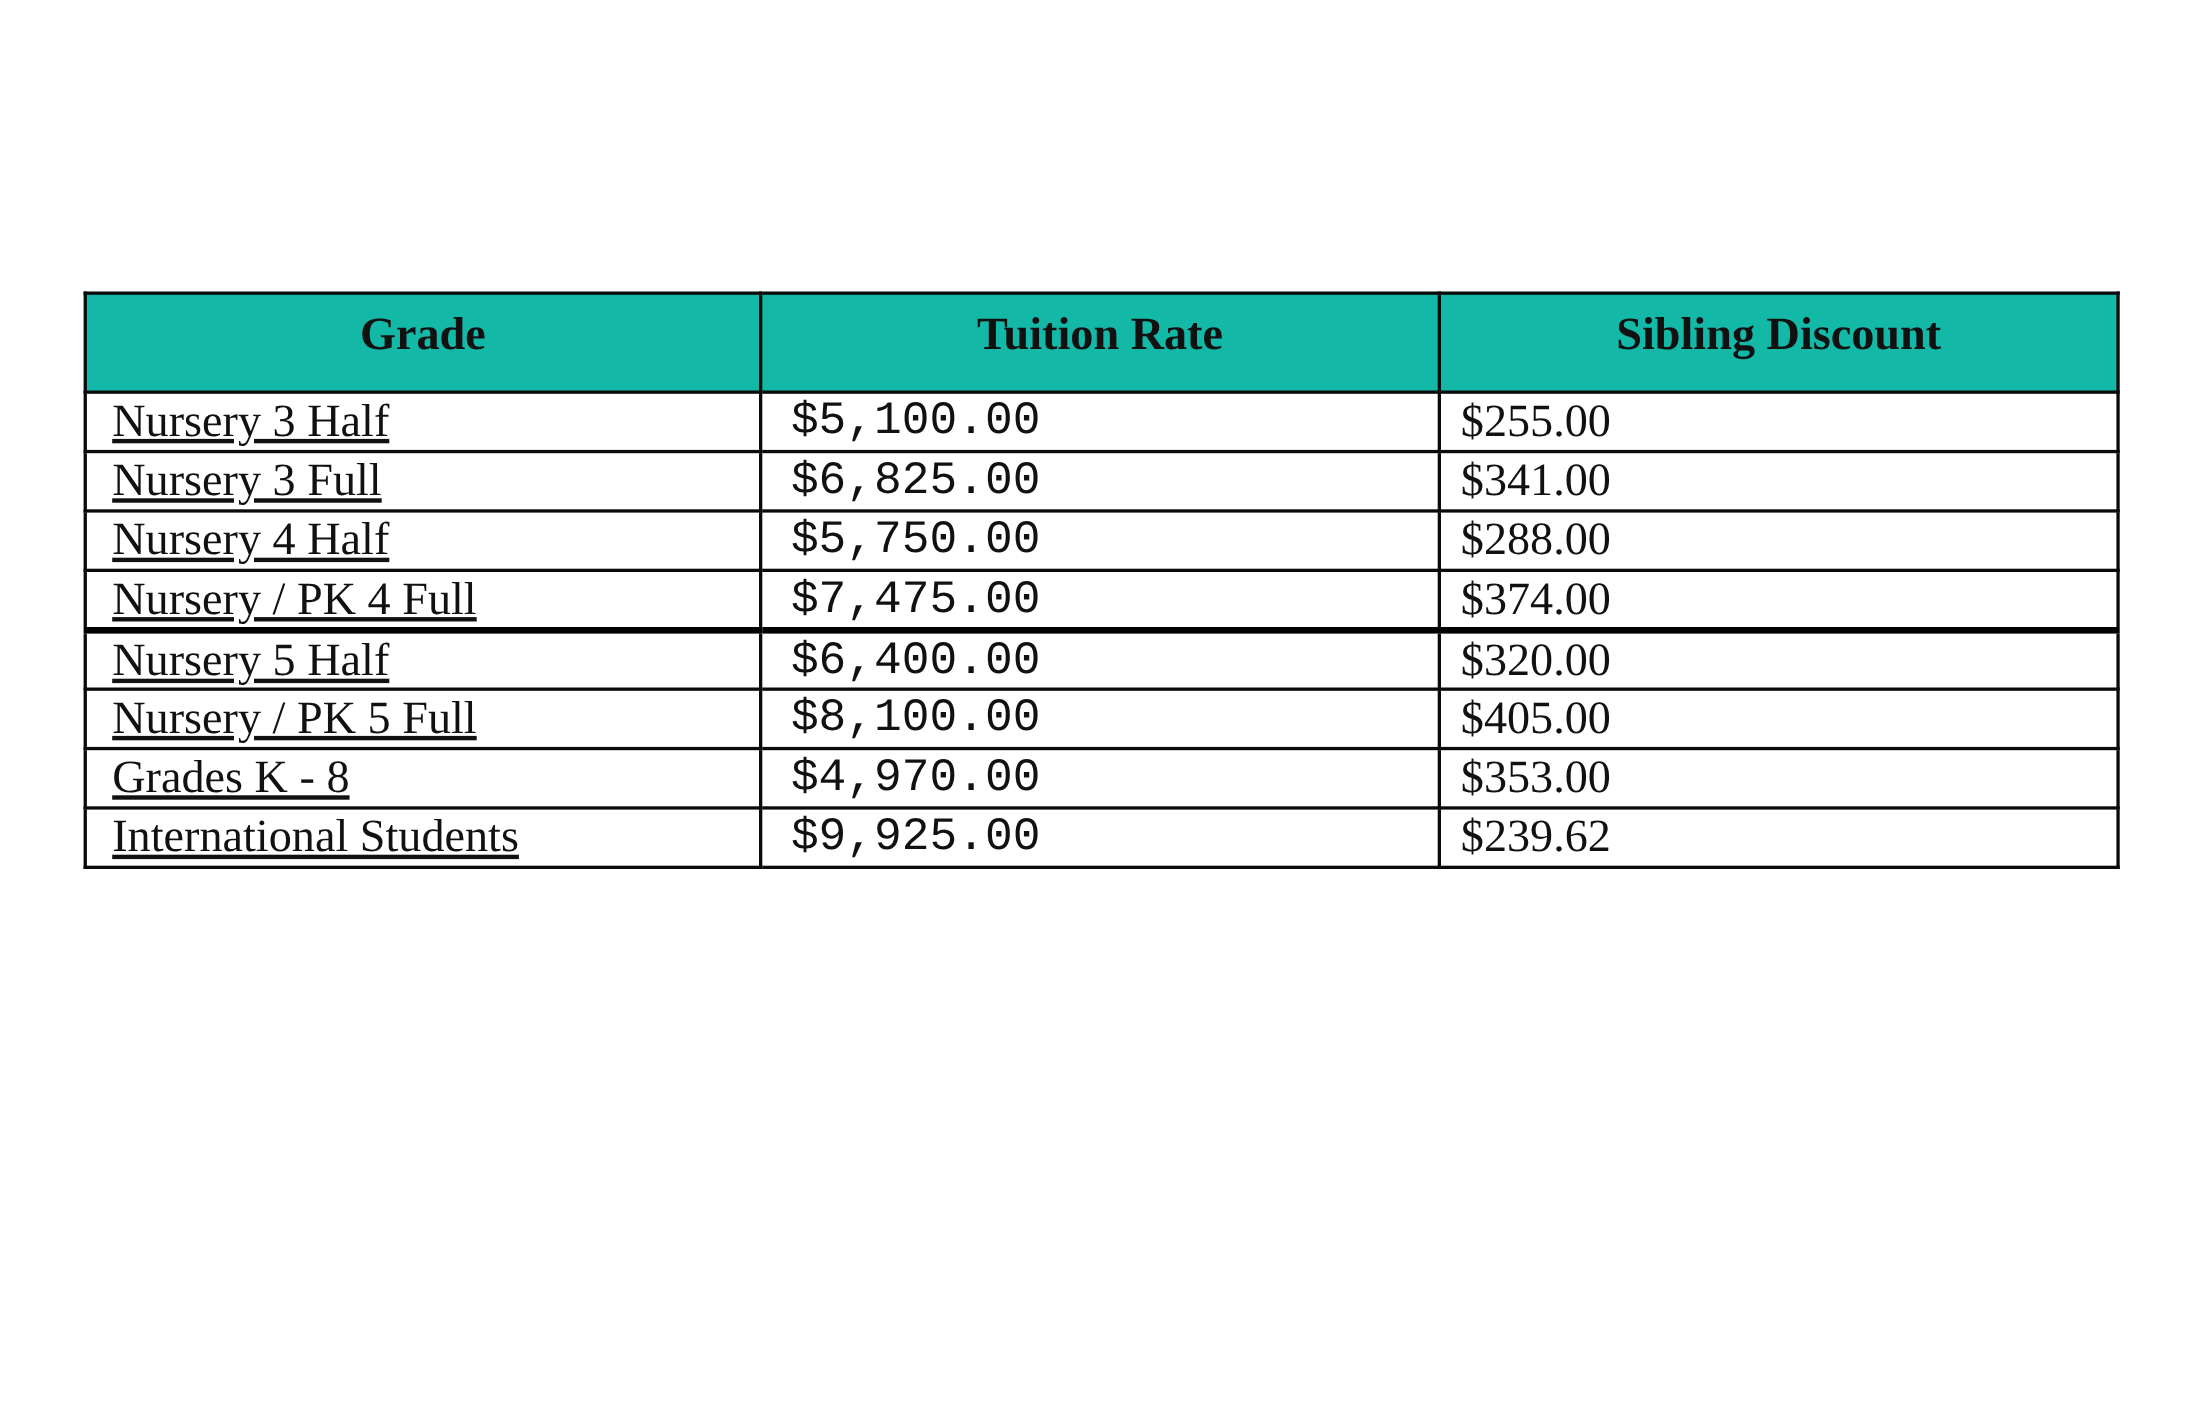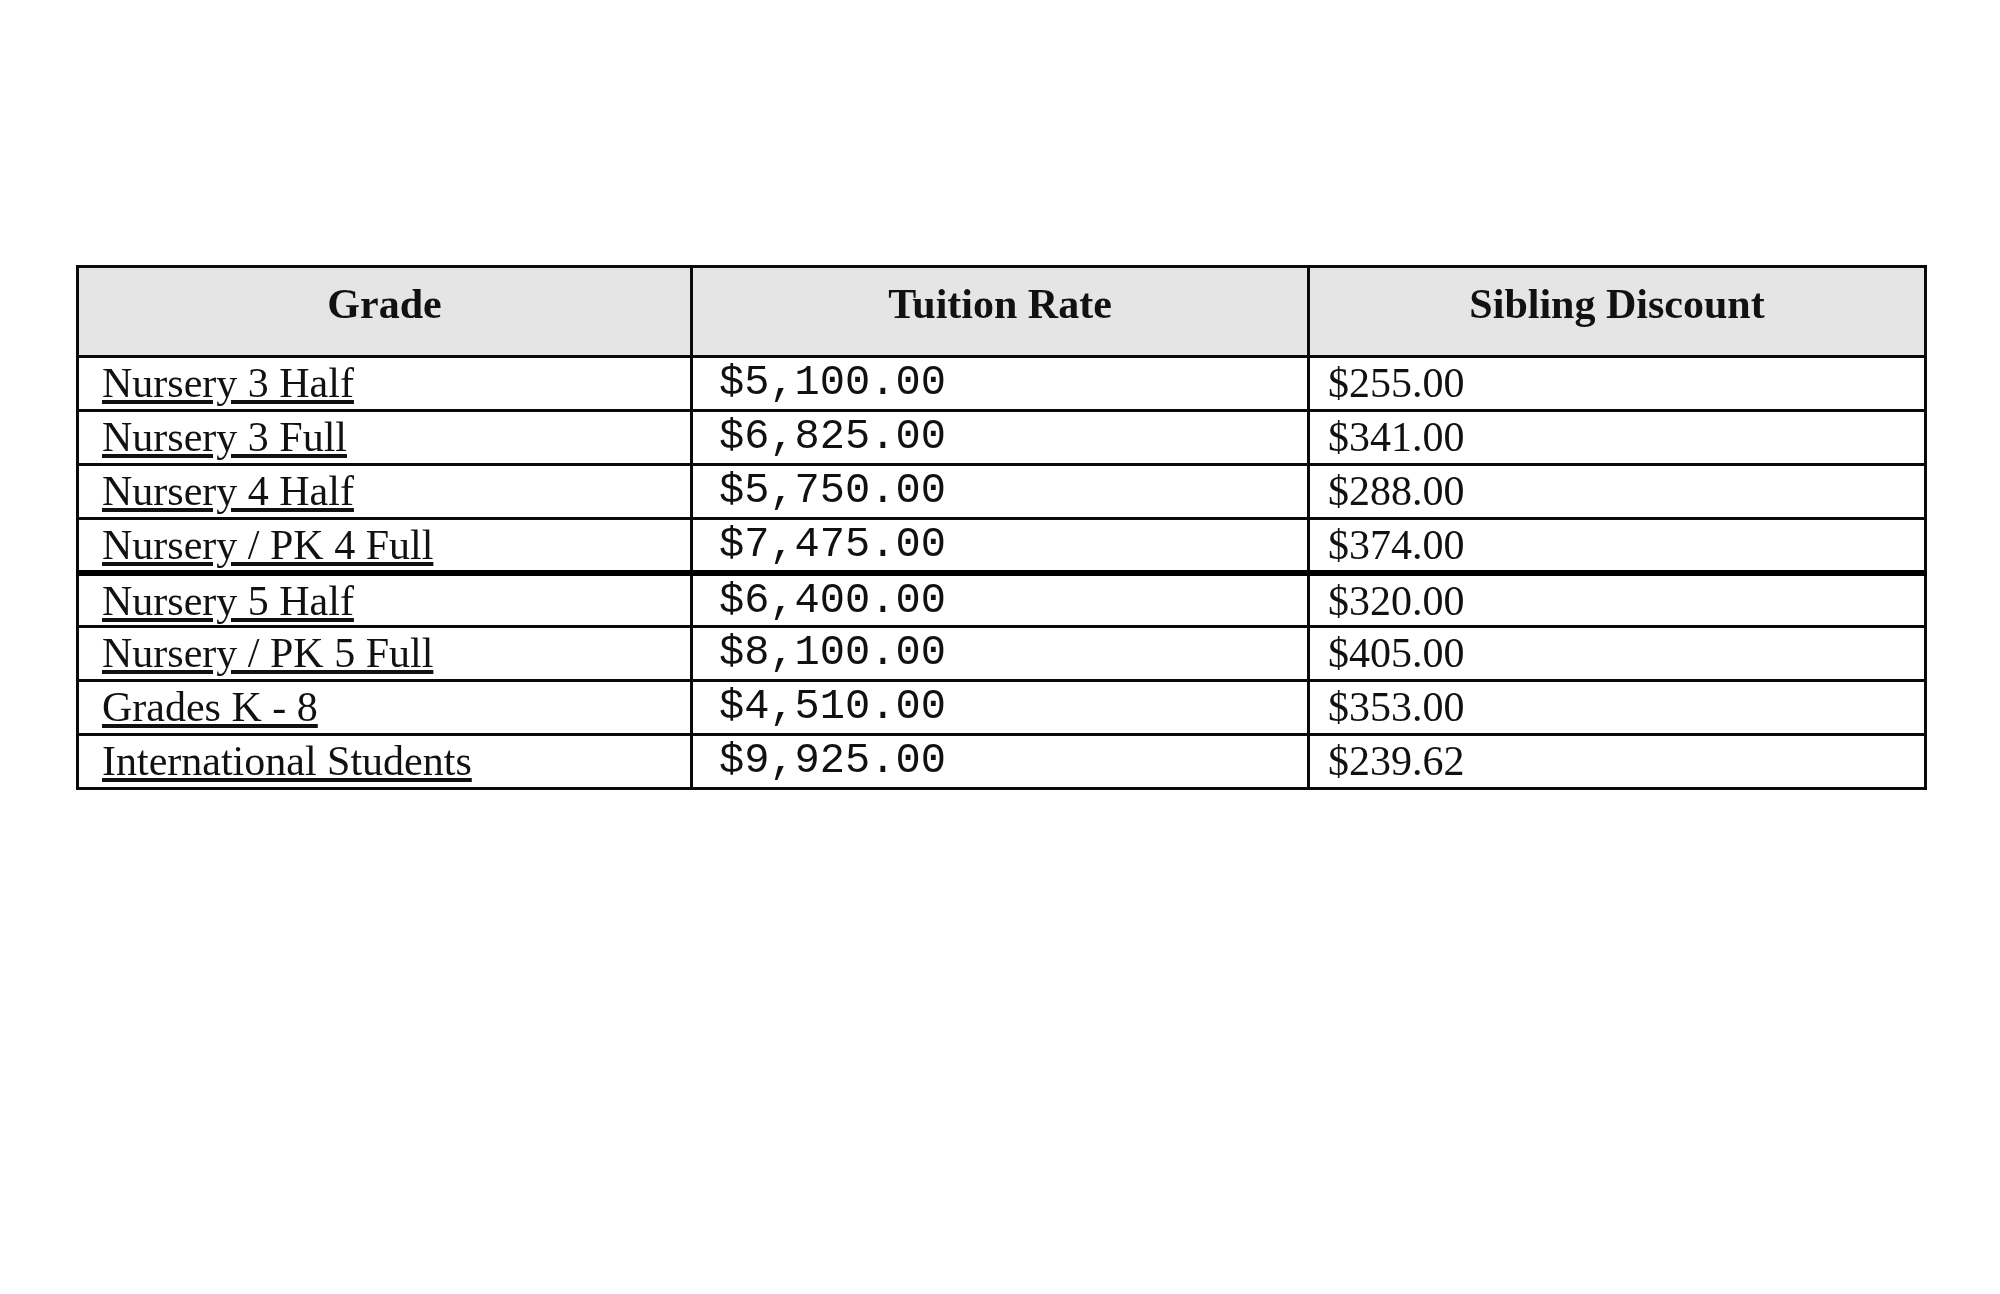--- a/index.html
+++ b/index.html
@@ -20,21 +20,21 @@
       left: 76px;
       top: 265px;
       width: 1848px;
       border-collapse: collapse;
       table-layout: fixed;
     }
     .tuition-table col.c1 { width: 614px; }
     .tuition-table col.c2 { width: 617px; }
     .tuition-table col.c3 { width: 617px; }
     .tuition-table th {
-      background: #e5e5e5;
+      background: #14b8a6;
       border: 3px solid #0a0a0a;
       height: 90px;
       font-weight: bold;
       font-size: 42px;
       text-align: center;
       vertical-align: top;
       padding: 12px 0 0 0;
       box-sizing: border-box;
       letter-spacing: 0px;
     }
@@ -97,21 +97,21 @@
       <td class="rate">$6,400.00</td>
       <td class="discount">$320.00</td>
     </tr>
     <tr>
       <td class="grade">Nursery / PK 5 Full</td>
       <td class="rate">$8,100.00</td>
       <td class="discount">$405.00</td>
     </tr>
     <tr>
       <td class="grade">Grades K - 8</td>
-      <td class="rate">$4,510.00</td>
+      <td class="rate">$4,970.00</td>
       <td class="discount">$353.00</td>
     </tr>
     <tr>
       <td class="grade">International Students</td>
       <td class="rate">$9,925.00</td>
       <td class="discount">$239.62</td>
     </tr>
   </tbody>
 </table>
 

